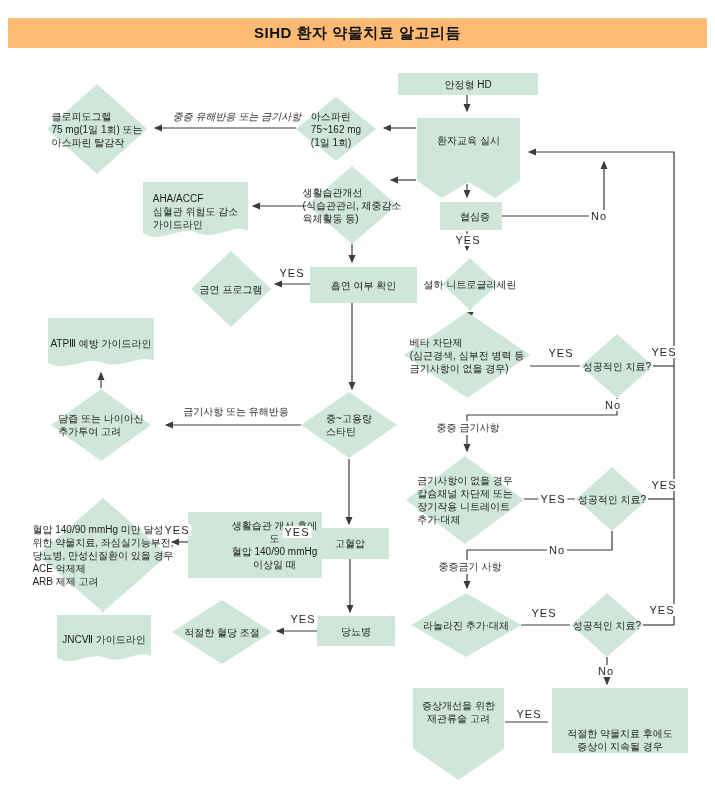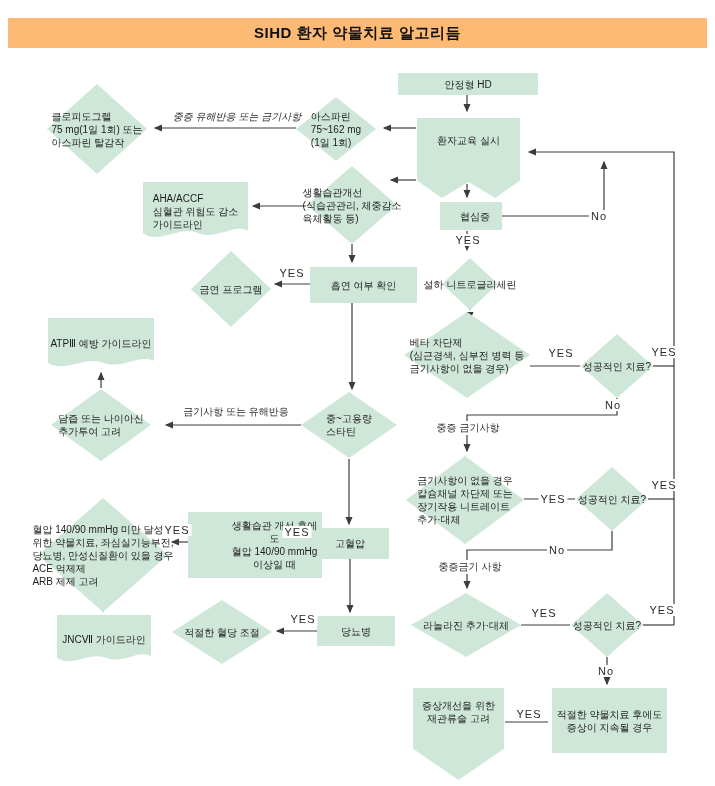--- a/index.html
+++ b/index.html
@@ -218,21 +218,21 @@
 
   <div class="node box" style="left:317px;top:616px;width:78px;height:30px;text-align:center;">
     <span class="txt">당뇨병</span>
     </div>
 
   <div class="node diamond" style="left:172px;top:600px;width:100px;height:64px;">
     <div class="dshape"></div>
     <div class="dtext">적절한 혈당 조절</div>
     </div>
 
-  <div class="node box" style="left:552px;top:688px;width:115px;height:65px;">
+  <div class="node box" style="left:552px;top:688px;width:136px;height:65px;align-items:flex-end;">
     <span class="txt">적절한 약물치료 후에도
 증상이 지속될 경우</span>
     </div>
 
   <div class="node pentagon" style="left:413px;top:688px;width:91px;height:92px;">
     <span class="txt">증상개선을 위한
 재관류술 고려</span>
     </div>
 
   <span class="edge-label" style="left:237px;top:117px;font-style:italic;">중증 유해반응 또는 금기사항</span>

